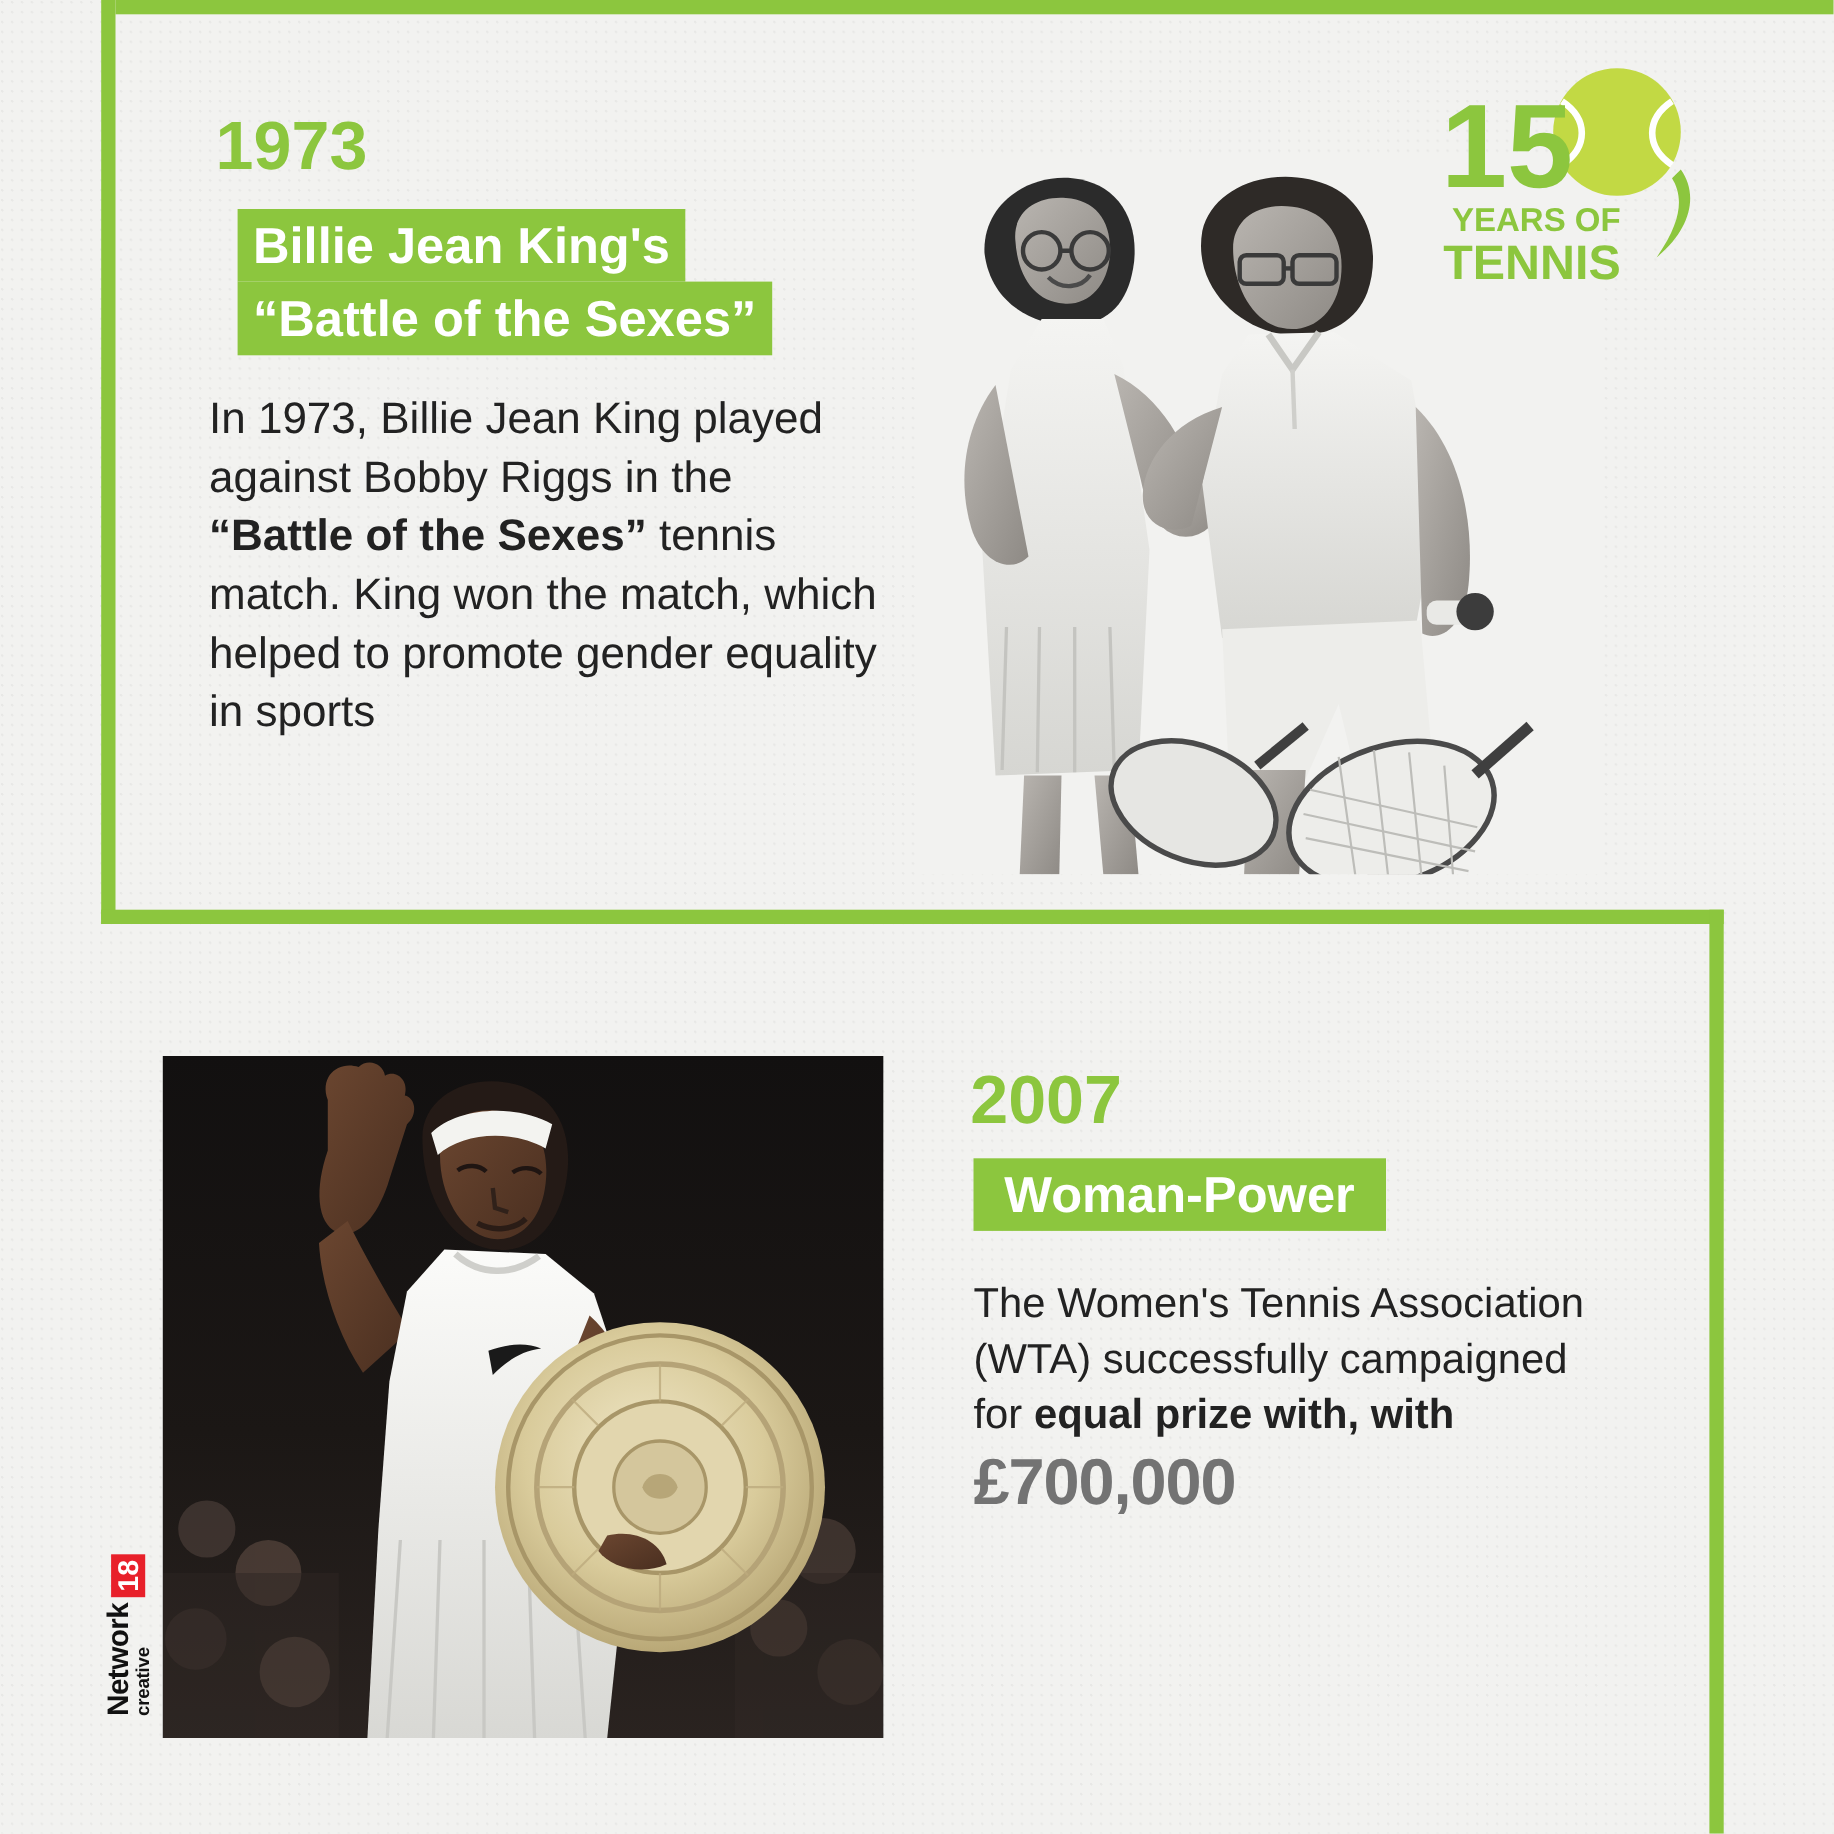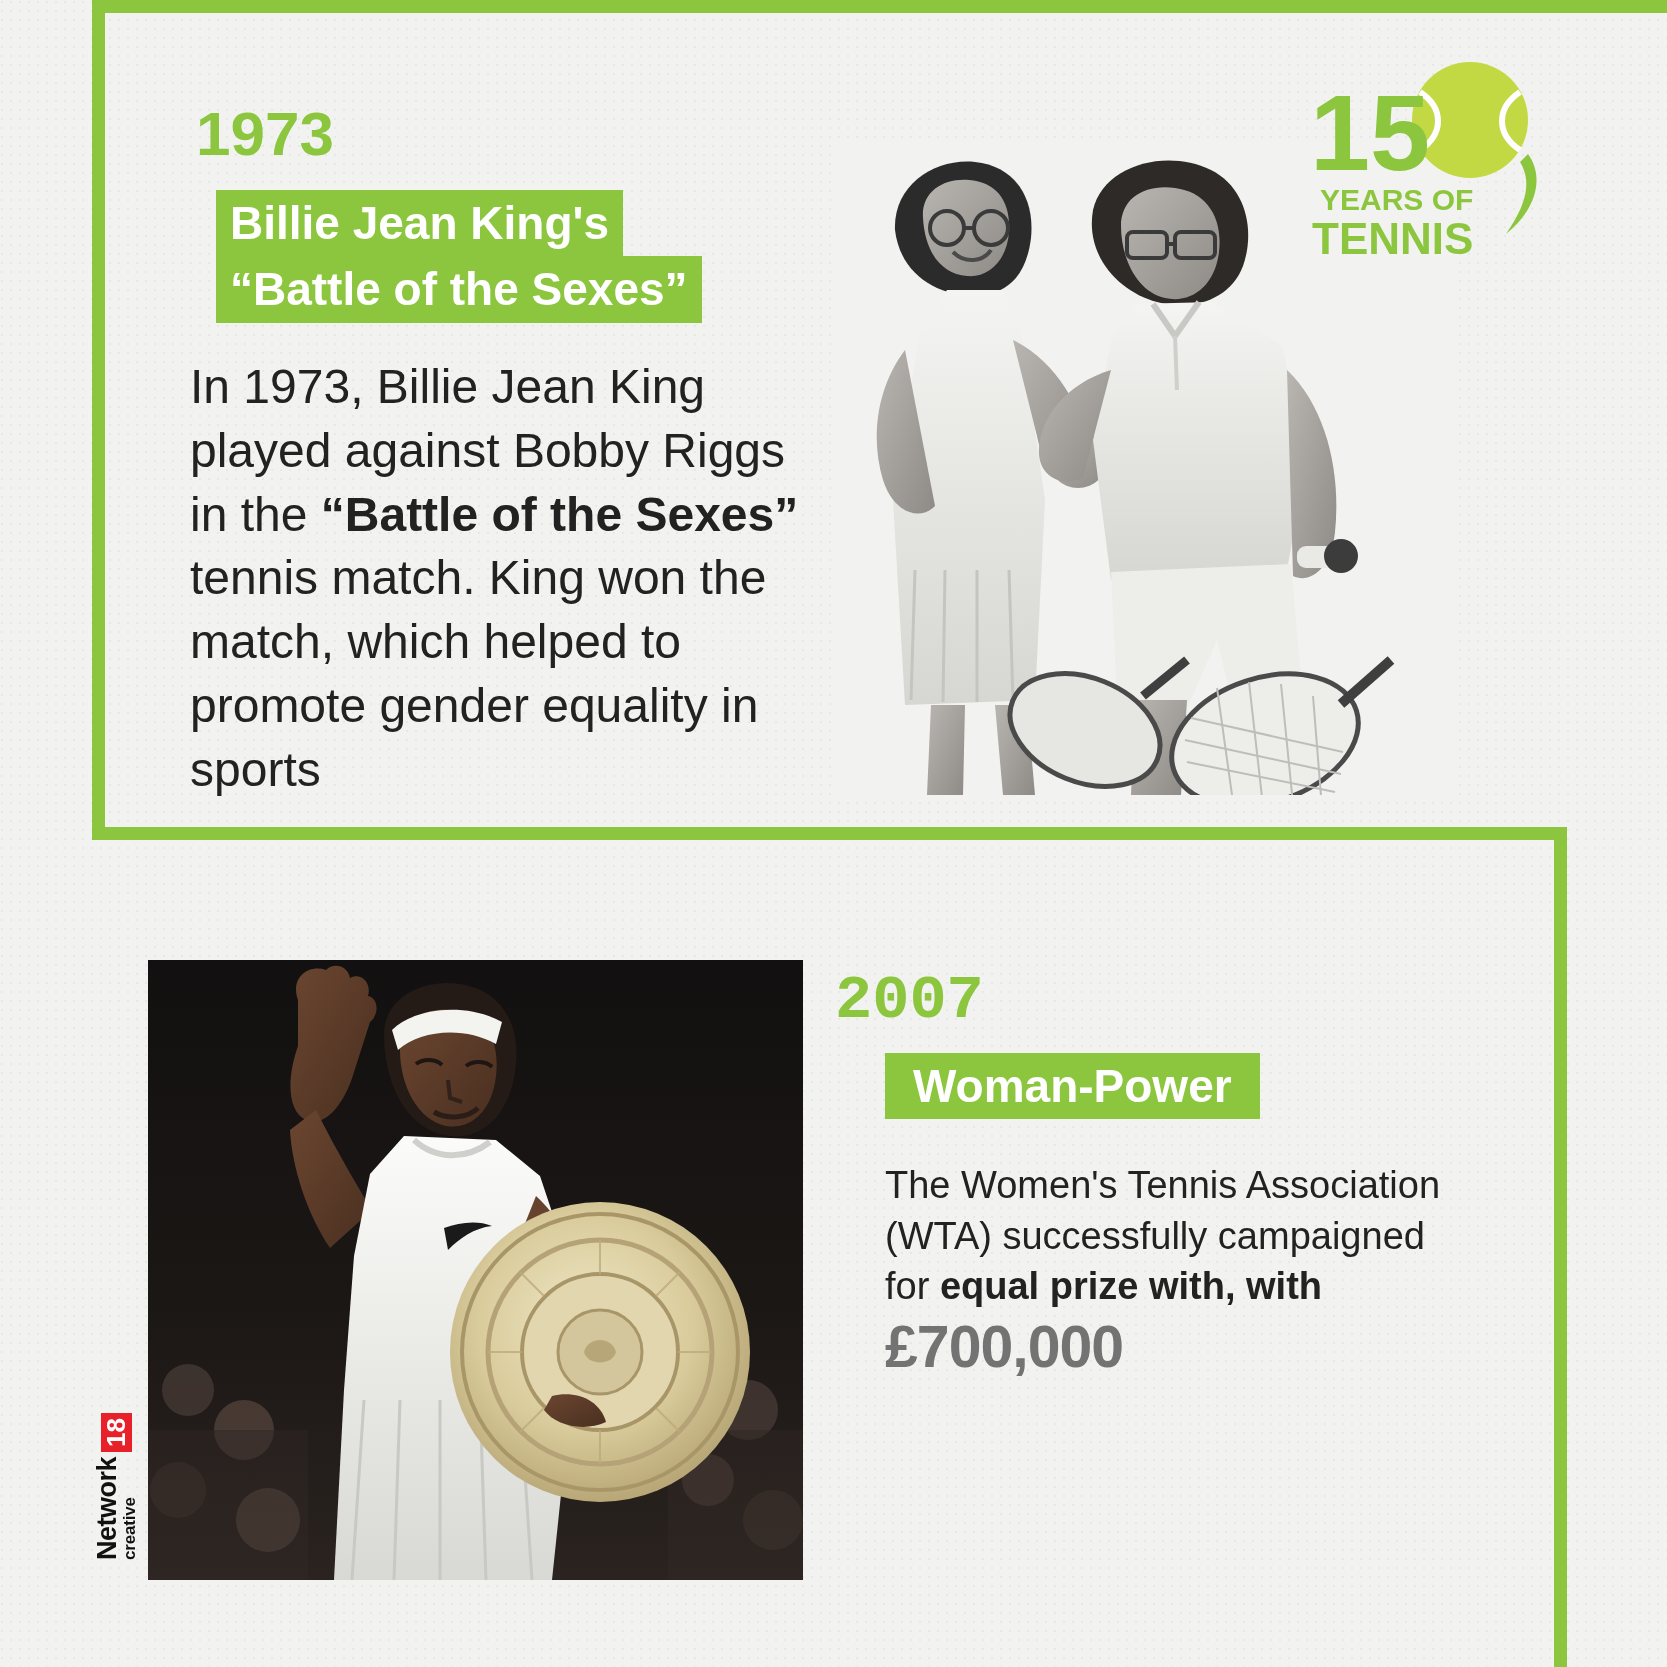--- a/index.html
+++ b/index.html
@@ -91,21 +91,21 @@
     line-height: 1.18;
     padding: 6px 14px 6px 14px;
     margin-left: 20px;
   }
   .sec1-title .tline2 { margin-top: 0px; }
   .sec1-body {
     position: absolute;
     left: 190px;
     top: 355px;
     width: 610px;
-    font-size: 48px;
+    font-size: 40px;
     line-height: 1.33;
     color: #222222;
     z-index: 4;
   }
   .sec1-body b { font-weight: bold; }
 
   
   .photo1 {
     position: absolute;
     left: 835px;
@@ -122,27 +122,26 @@
     left: 148px;
     top: 960px;
     width: 655px;
     height: 620px;
     z-index: 3;
     overflow: hidden;
     background: #111;
   }
   .sec2-year {
     position: absolute;
-    left: 835px;
+    left: 882px;
     top: 965px;
     font-size: 62px;
     font-weight: bold;
     color: #8cc63e;
     z-index: 4;
-    font-family: Liberation Mono, monospace;
   }
   .sec2-title {
     position: absolute;
     left: 885px;
     top: 1053px;
     z-index: 4;
   }
   .sec2-title .tline {
     display: inline-block;
     background: #8cc63e;

